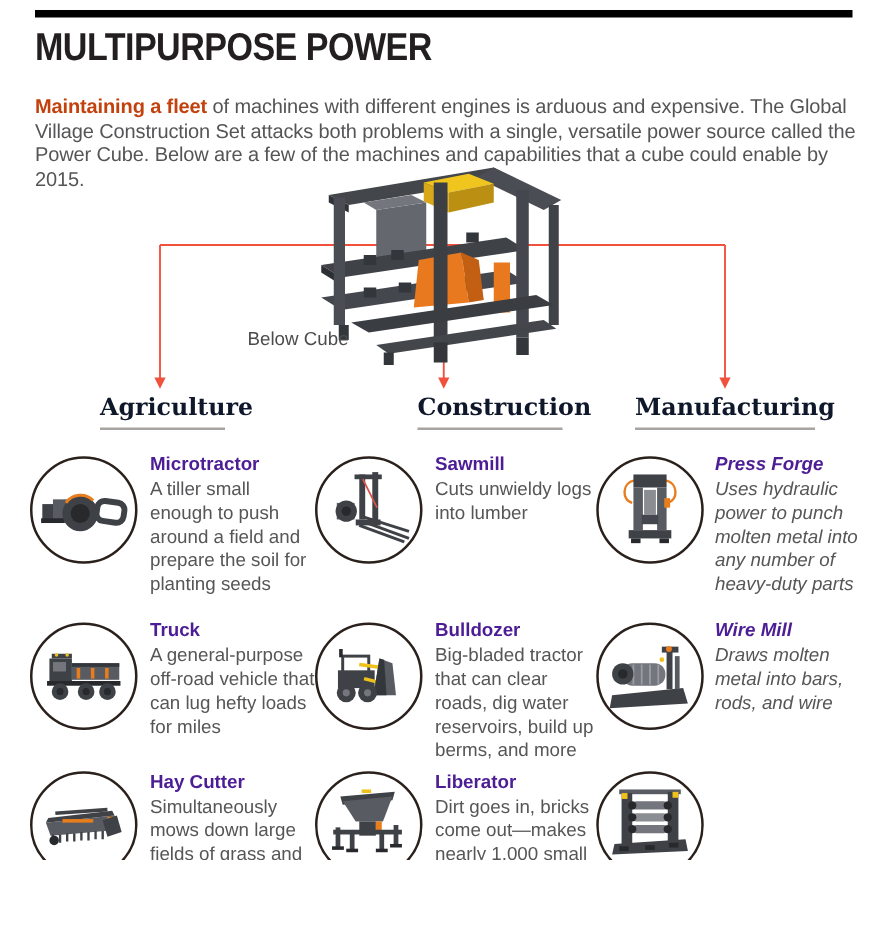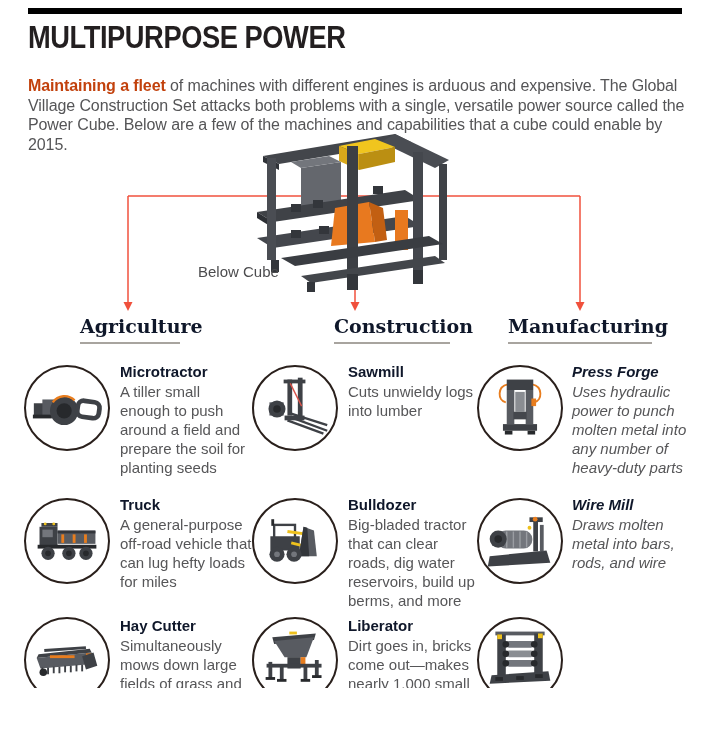--- a/index.html
+++ b/index.html
@@ -25,21 +25,21 @@
     font-family:"DejaVu Serif",serif;font-weight:bold;font-size:19px;
     color:#0f172a;border-bottom:2px solid #a8a49f;padding-bottom:5px;}
   .cat-agriculture{left:80px;width:100px;}
   .cat-construction{left:308px;width:116px;margin-left:26px;}
   .cat-manufacturing{left:508px;width:144px;}
 
   .item-circle{position:absolute;width:86px;height:86px;border-radius:50%;
     border:2.5px solid #2a201c;box-sizing:border-box;background:#fff;
     display:flex;align-items:center;justify-content:center;}
   .item-text{position:absolute;width:132px;font-size:15px;line-height:19px;color:#565658;}
-  .item-text h3{margin:0 0 1px 0;font-size:15px;line-height:19px;font-weight:bold;color:#0f172a;}
+  .item-text h3{margin:0 0 1px 0;font-size:15px;line-height:19px;font-weight:bold;color:#4c1d95;}
 
   
   .c1{left:24px;} .c2{left:252px;} .c3{left:477px;}
   .r1{top:365px;} .r2{top:498px;} .r3{top:617px;}
   .t1{left:120px;} .t2{left:348px;} .t3{left:572px;font-style:italic;}
   .tr1{top:362px;} .tr2{top:495px;} .tr3{top:616px;}
 </style>
 </head>
 <body>
 

